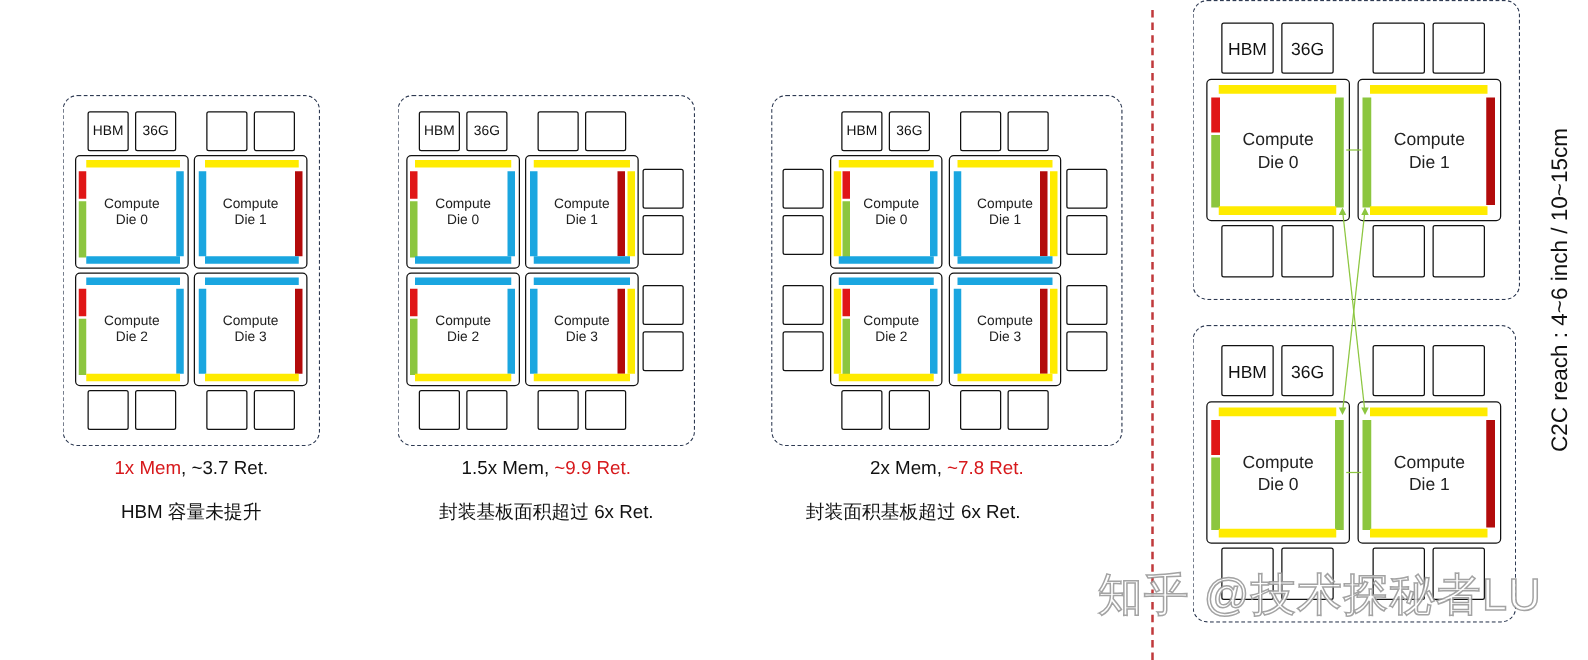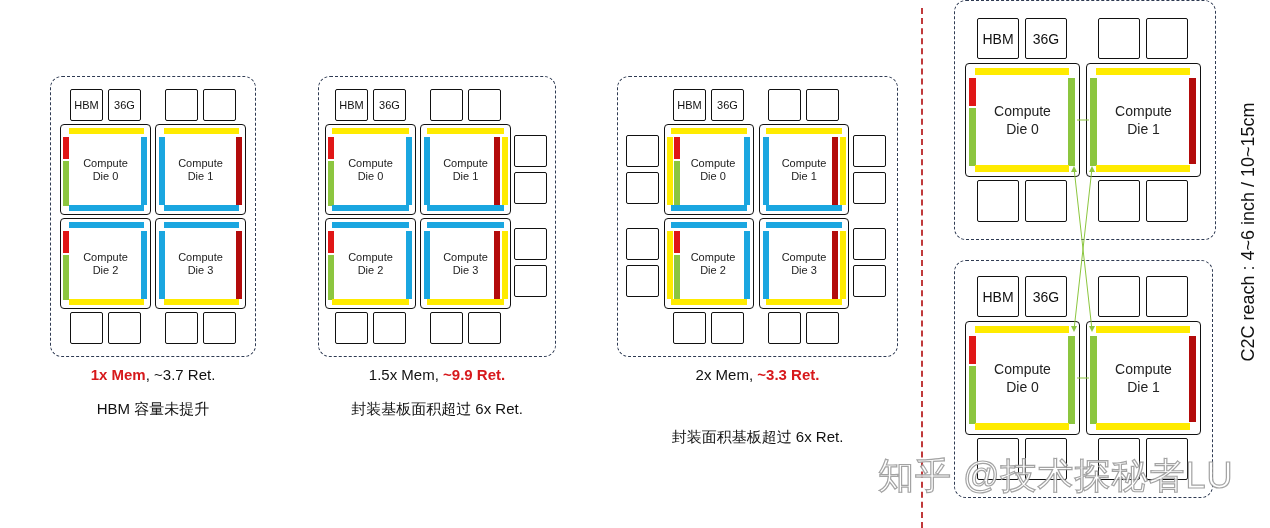--- a/index.html
+++ b/index.html
@@ -11,21 +11,21 @@
   .die{border:1.8px solid #111;border-radius:4px;background:#fff;}
   .die-label{position:absolute;left:0;right:0;top:50%;transform:translateY(-50%);text-align:center;font-size:11px;line-height:13px;color:#222;}
   .die.lg .die-label{font-size:14px;line-height:18px;}
   .bar{position:absolute;}
   .y{background:#ffeb00;}
   .b{background:#1aa6e0;}
   .r{background:#e01616;}
   .dr{background:#b30b0b;}
   .g{background:#8cc63f;}
   .cap{position:absolute;text-align:center;font-size:15px;white-space:nowrap;}
-  .red{color:#d7191c;font-weight:bold;}
+  .red{color:#d7191c;font-weight:normal;}
   .divider{position:absolute;left:921px;top:8px;height:520px;border-left:2px dashed #c0393b;}
   .vtext{position:absolute;left:1248px;top:232px;transform:translate(-50%,-50%) rotate(-90deg);font-size:18px;white-space:nowrap;color:#111;}
   .wm{position:absolute;left:878px;top:452px;font-size:36px;color:#fff;-webkit-text-stroke:1.2px #9a9a9a;letter-spacing:1px;white-space:nowrap;opacity:.9;}
   svg.lines{position:absolute;left:0;top:0;pointer-events:none;}
 </style>
 </head>
 <body>
 
 <div class="abs pkg" style="left:50px;top:76px;width:206px;height:281px;"></div>
 
@@ -173,23 +173,23 @@
 
 <div class="abs box" style="left:853px;top:135px;width:33px;height:32px;"></div>
 <div class="abs box" style="left:853px;top:172px;width:33px;height:32px;"></div>
 <div class="abs box" style="left:853px;top:228px;width:33px;height:32px;"></div>
 <div class="abs box" style="left:853px;top:265px;width:33px;height:32px;"></div>
 <div class="abs box" style="left:673px;top:312px;width:33px;height:32px;"></div>
 <div class="abs box" style="left:711px;top:312px;width:33px;height:32px;"></div>
 <div class="abs box" style="left:768px;top:312px;width:33px;height:32px;"></div>
 <div class="abs box" style="left:806px;top:312px;width:33px;height:32px;"></div>
 <div class="cap" style="left:617px;top:366px;width:281px;">
-  <span>2x Mem</span><span>, </span><span class="red">~3.3 Ret.</span>
-</div>
-<div class="cap" style="left:617px;top:400px;width:281px;margin-top:28px;">封装面积基板超过 6x Ret.</div>
+  <span>2x Mem</span><span>, </span><span class="red">~7.8 Ret.</span>
+</div>
+<div class="cap" style="left:590px;top:400px;width:281px;">封装面积基板超过 6x Ret.</div>
 
 <div class="divider"></div>
 
 <div class="abs pkg" style="left:954px;top:0px;width:262px;height:240px;border-top-left-radius:12px;"></div>
 <div class="abs box lg" style="left:977px;top:18px;width:42px;height:41px;">HBM</div>
 <div class="abs box lg" style="left:1025px;top:18px;width:42px;height:41px;">36G</div>
 <div class="abs box lg" style="left:1098px;top:18px;width:42px;height:41px;"></div>
 <div class="abs box lg" style="left:1146px;top:18px;width:42px;height:41px;"></div>
 
 <div class="abs die lg" style="left:965px;top:63px;width:115px;height:114px;">

